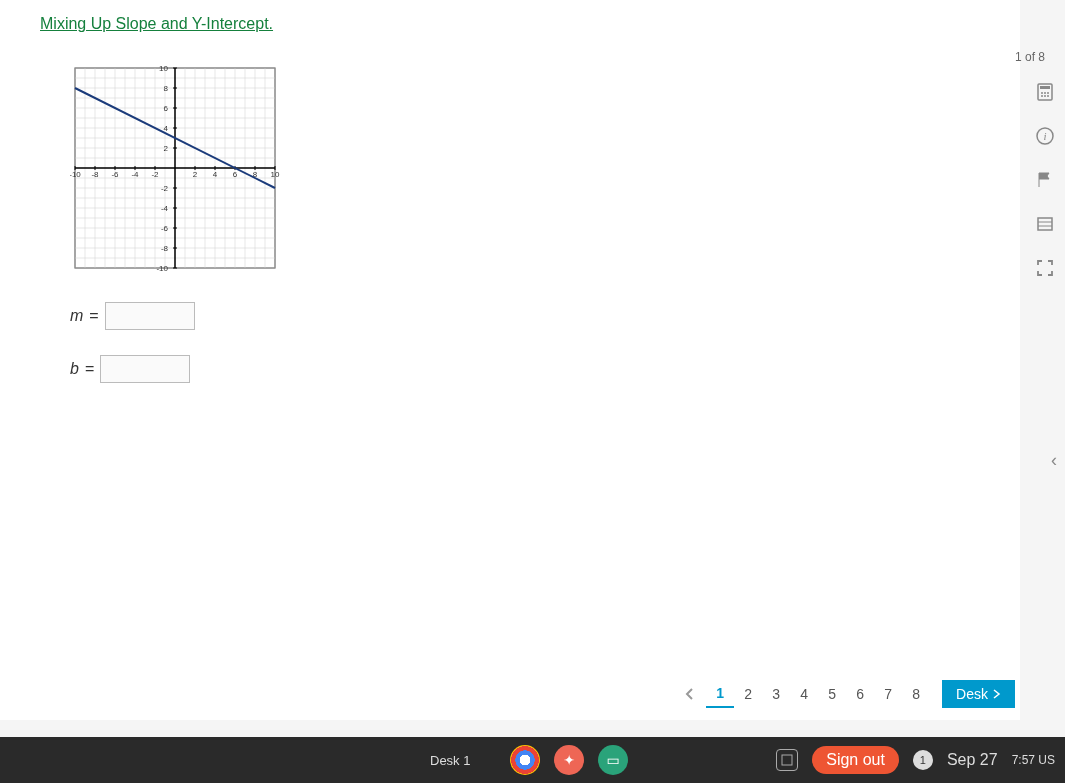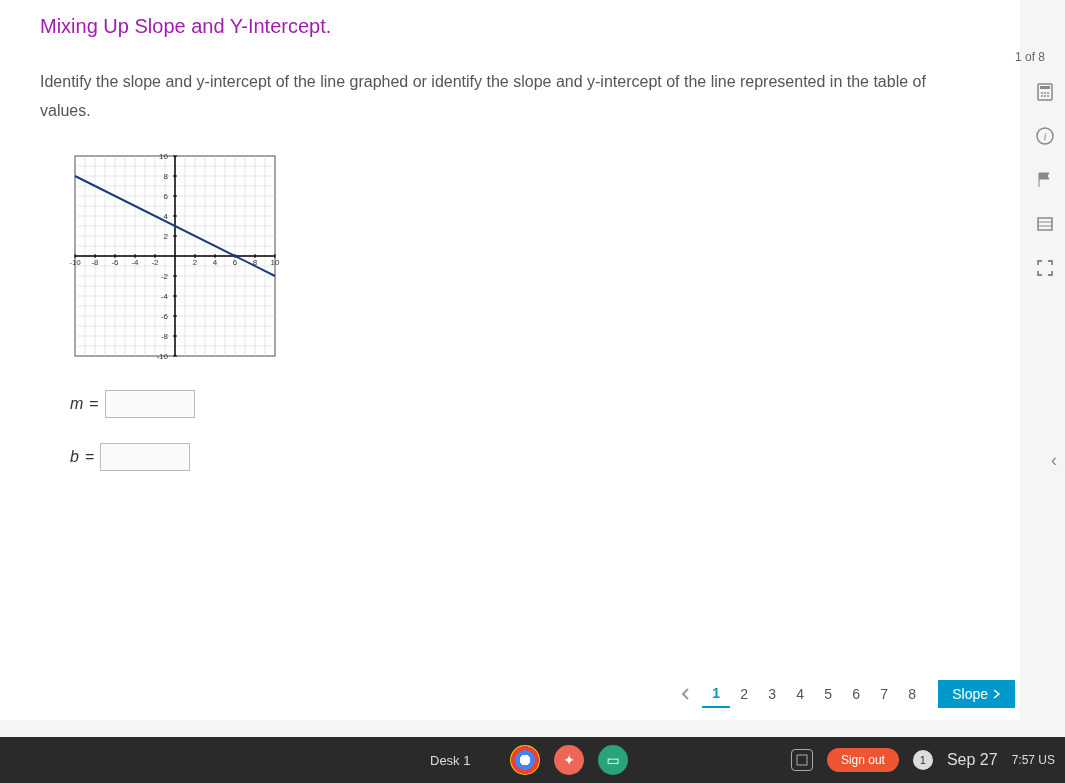--- a/index.html
+++ b/index.html
@@ -11,25 +11,26 @@
       position: relative;
       overflow: hidden;
     }
     .content {
       padding: 10px 40px 20px 40px;
       background: #fff;
       width: 1020px;
       height: 720px;
     }
     .page-title {
-      font-size: 20px;
-      color: #a21caf;
+      font-size: 16px;
+      color: #15803d;
       font-weight: 400;
       margin-bottom: 30px;
       margin-top: 5px;
+      text-decoration: underline;
     }
     .progress-indicator {
       position: absolute;
       top: 50px;
       right: 20px;
       font-size: 12px;
       color: #666;
       text-align: center;
     }
     .instruction {
@@ -142,41 +143,40 @@
       width: 30px; height: 30px; border-radius: 50%;
       display:flex; align-items:center; justify-content:center;
       cursor:pointer;
     }
     .tb-chrome { background: radial-gradient(circle at center, #fff 25%, #4285f4 26% 45%, #ea4335 46% 65%, #fbbc05 66% 85%, #34a853 86%); }
     .tb-app2 { background: #ee6655; color:#fff; font-size:14px; }
     .tb-app3 { background: #2aa37a; color:#fff; font-size:14px; }
     .taskbar-right { position: absolute; right: 10px; display:flex; align-items:center; gap:14px; }
     .signout {
       background: #ee5533; color:#fff; border-radius: 16px;
-      padding: 5px 14px; font-size: 12px; cursor:pointer;
+      padding: 5px 14px; font-size: 16px; cursor:pointer;
     }
     .tb-badge {
       width: 20px; height: 20px; border-radius: 50%; background: #ddd; color:#333;
       display:flex; align-items:center; justify-content:center; font-size:11px;
     }
     .tb-date { font-size: 16px; }
     .tb-time { font-size: 12px; }
     .tb-square {
       width: 22px; height: 22px; border:1px solid #aaa; border-radius:4px;
       display:flex; align-items:center; justify-content:center;
     }
   </style>
 </head>
 <body>
 
 <div class="content">
   <h1 class="page-title">Mixing Up Slope and Y-Intercept.</h1>
   <div class="progress-indicator">1 of 8</div>
 
-  <p class="instruction">Identify the slope and y-intercept of the line graphed or identify the slope and y-intercept of the line represented in the table of values.</p>
 
   <div class="graph-wrap">
     <svg id="chart-svg" width="210" height="210" viewBox="0 0 210 210">
       <rect x="5" y="5" width="200" height="200" fill="#fff" stroke="#333" stroke-width="1"></rect>
       <g id="grid-lines">
           <line x1="5" x2="5" y1="5" y2="205" stroke="#ccc" stroke-width="0.5"></line>
           <line y1="205" y2="205" x1="5" x2="205" stroke="#ccc" stroke-width="0.5"></line>
           <line x1="15" x2="15" y1="5" y2="205" stroke="#ccc" stroke-width="0.5"></line>
           <line y1="195" y2="195" x1="5" x2="205" stroke="#ccc" stroke-width="0.5"></line>
           <line x1="25" x2="25" y1="5" y2="205" stroke="#ccc" stroke-width="0.5"></line>
@@ -292,21 +292,21 @@
       <div class="pag-item active">1</div>
       <div class="pag-item">2</div>
       <div class="pag-item">3</div>
       <div class="pag-item">4</div>
       <div class="pag-item">5</div>
       <div class="pag-item">6</div>
       <div class="pag-item">7</div>
       <div class="pag-item">8</div>
     </div>
   <div class="pag-next">
-    <span>Slope</span>
+    <span>Desk</span>
     <svg width="8" height="10" viewBox="0 0 8 10">
         <path d="M1 1 L6 5 L1 9" stroke="#fff" stroke-width="1.5" fill="none"></path>
       </svg>
   </div>
 </div>
 
 <div class="side-tools">
   <div class="tool-icon">
     <svg width="18" height="18" viewBox="0 0 18 18">
         <rect x="2" y="1" width="14" height="16" rx="1" fill="none" stroke="#888" stroke-width="1.5"></rect>

